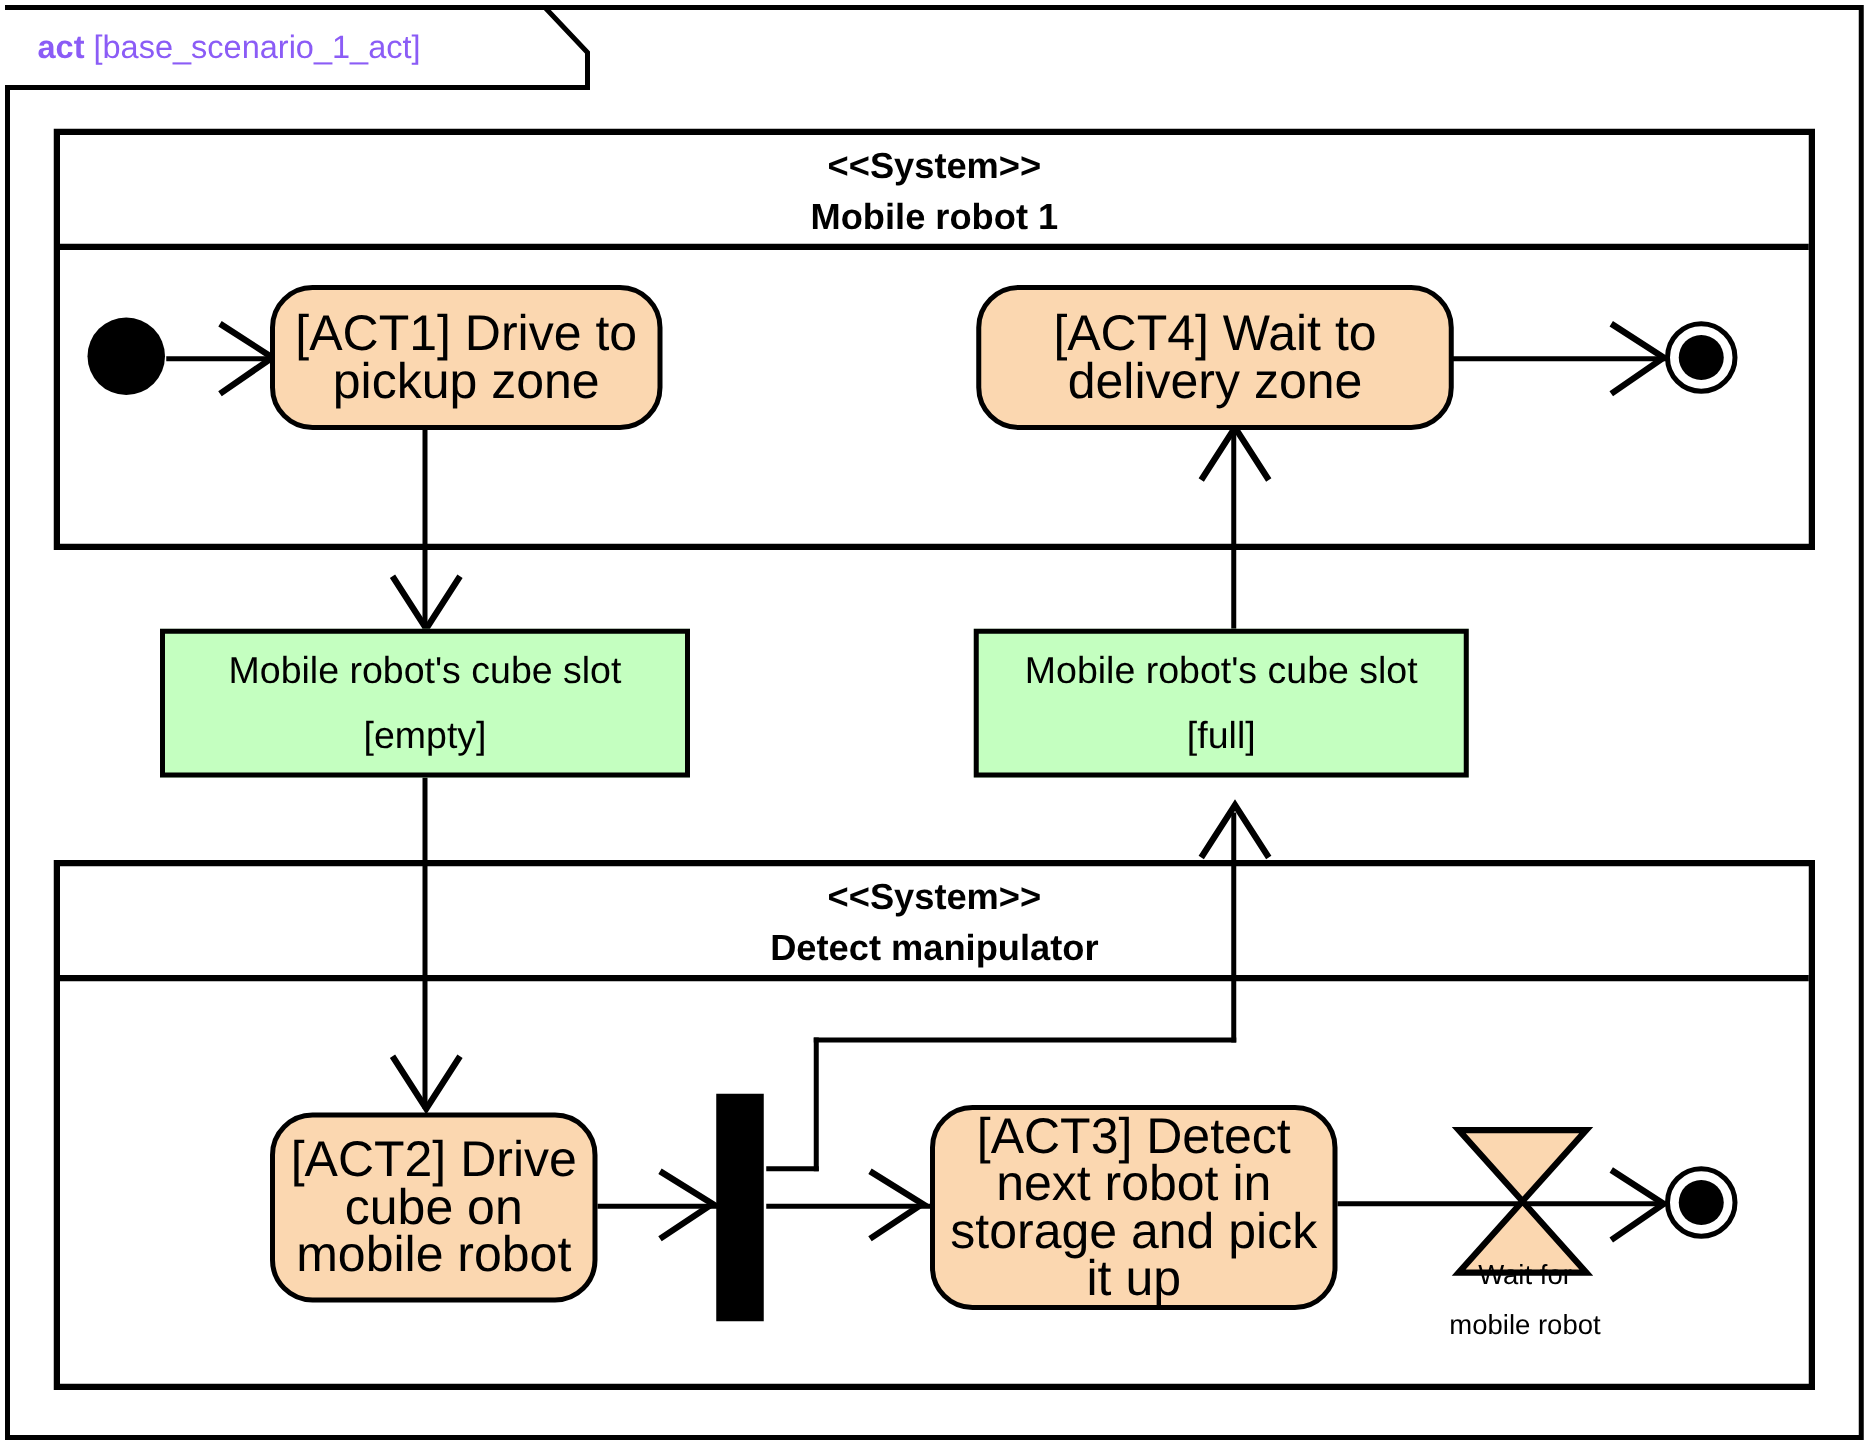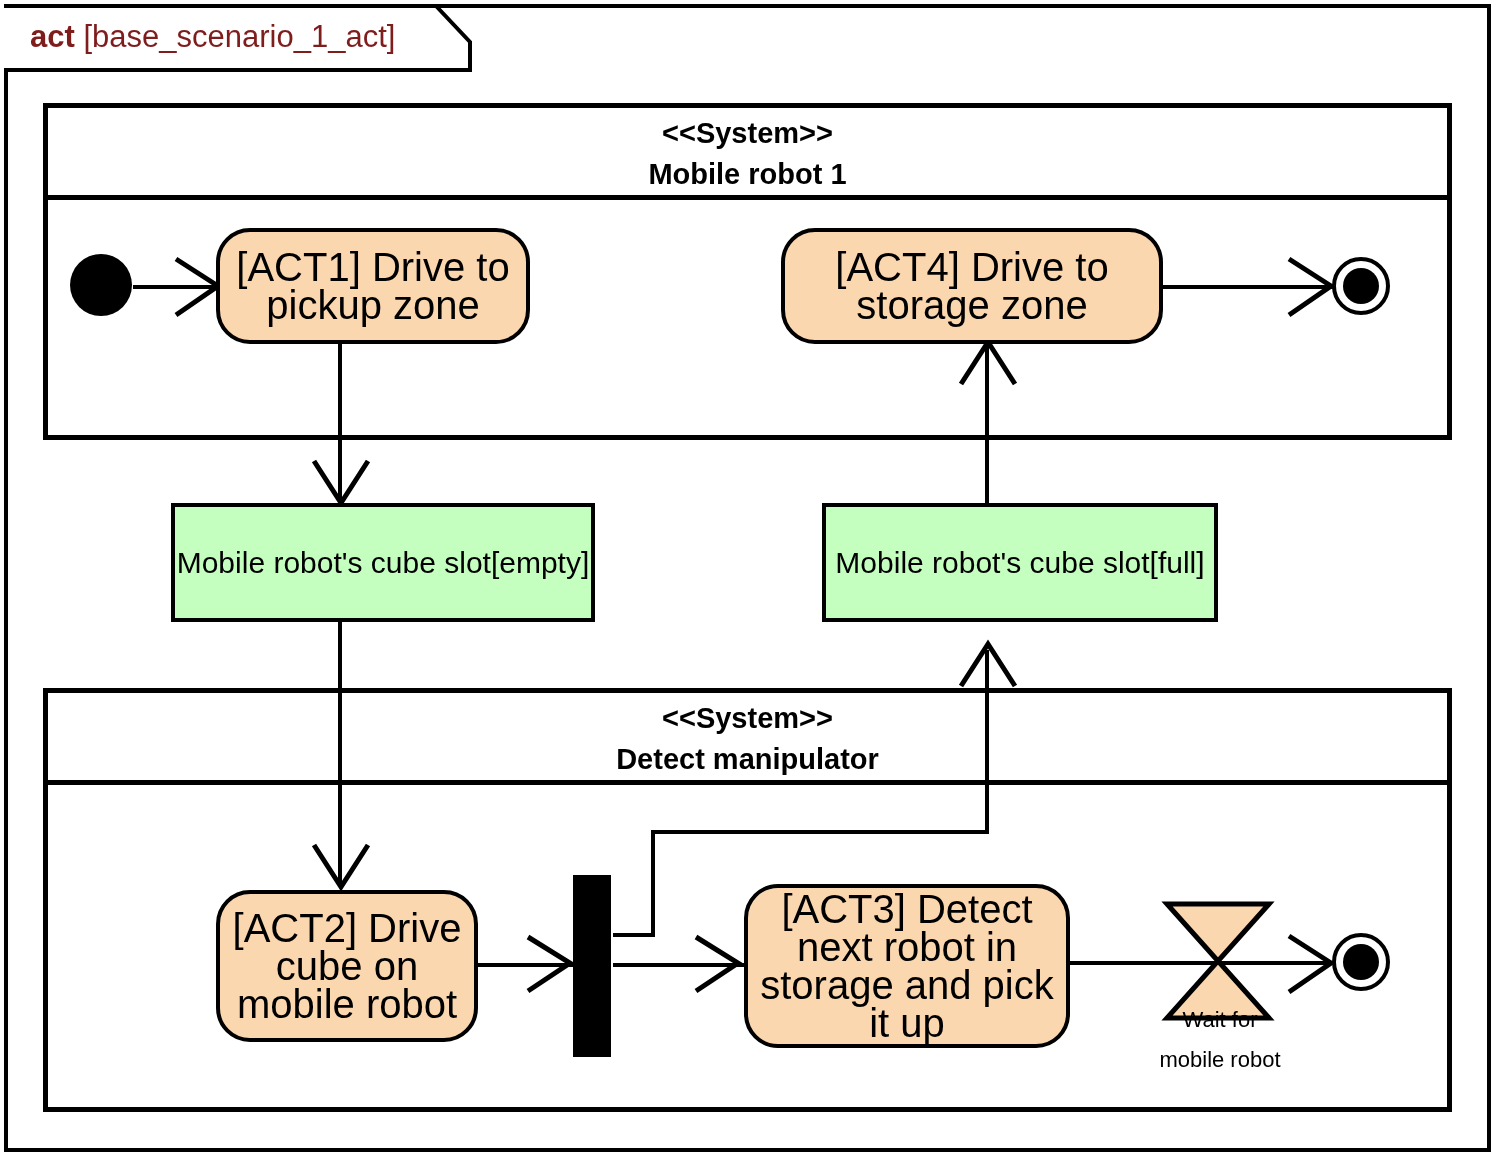--- a/index.html
+++ b/index.html
@@ -39,22 +39,22 @@
   .frame-tag .tag-body {
     position: absolute;
     left: 0; top: 0;
     width: 100%; height: 100%;
   }
   .frame-tag .tag-text {
     position: absolute;
     left: 26px;
     top: 13px;
     white-space: nowrap;
-    font-size: 31px;
-    color: #7f1d1d;
+    font-size: 26px;
+    color: #8b5cf6;
     line-height: 40px;
   }
   .frame-tag .tag-kw {
     font-weight: bold;
   }
   .frame-tag .tag-name {
     font-weight: normal;
   }
 
   
@@ -102,27 +102,27 @@
     padding: 4px 10px;
   }
 
   
   .objnode {
     position: absolute;
     box-sizing: border-box;
     background: #c4ffc0;
     border: 4px solid #000;
     display: flex;
+    flex-direction: column;
     align-items: center;
     justify-content: center;
     text-align: center;
     color: #000;
     font-size: 30px;
     line-height: 52px;
-    margin-left: 43px;
   }
 
   
   .initial-node {
     position: absolute;
     border-radius: 50%;
     background: #000;
   }
   .final-node {
     position: absolute;
@@ -246,21 +246,21 @@
 
   <div class="edge-h" style="left:1070px; top:961px; width:264px;"></div>
   <svg class="arrow-svg" style="left:1283px; top:932px;" width="60" height="64" viewBox="0 0 60 64">
     <path d="M 6,4 L 48,31 L 6,60" fill="none" stroke="#000" stroke-width="5"></path>
   </svg>
 
   <div class="initial-node" style="left:70px; top:254px; width:62px; height:62px;"></div>
 
   <div class="action" style="left:216px; top:228px; width:314px; height:116px;">[ACT1] Drive to pickup zone</div>
 
-  <div class="action" style="left:781px; top:228px; width:382px; height:116px;">[ACT4] Drive to storage zone</div>
+  <div class="action" style="left:781px; top:228px; width:382px; height:116px;">[ACT4] Wait to delivery zone</div>
 
   <div class="final-node" style="left:1332px; top:257px; width:58px; height:58px;"></div>
 
   <div class="objnode" style="left:128px; top:503px; width:424px; height:119px;">
     <div>Mobile robot's cube slot</div>
     <div>[empty]</div>
   </div>
 
   <div class="objnode" style="left:779px; top:503px; width:396px; height:119px;">
     <div>Mobile robot's cube slot</div>

